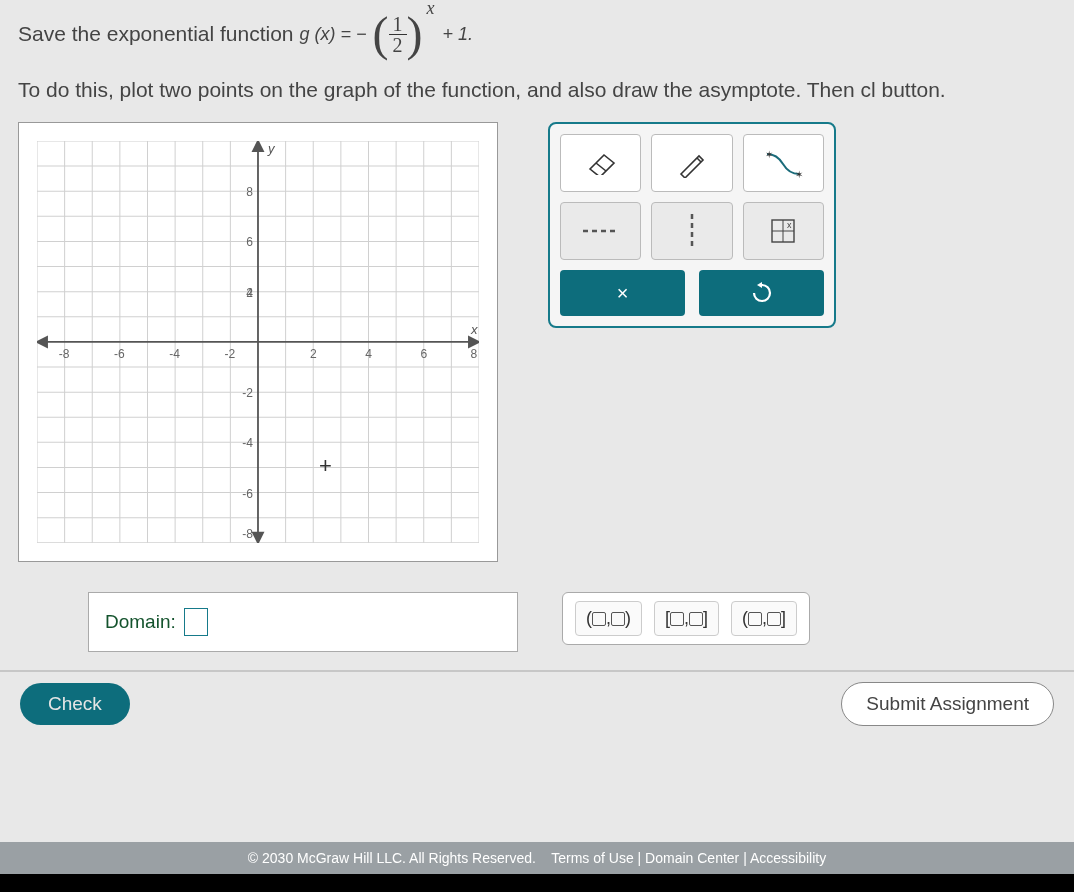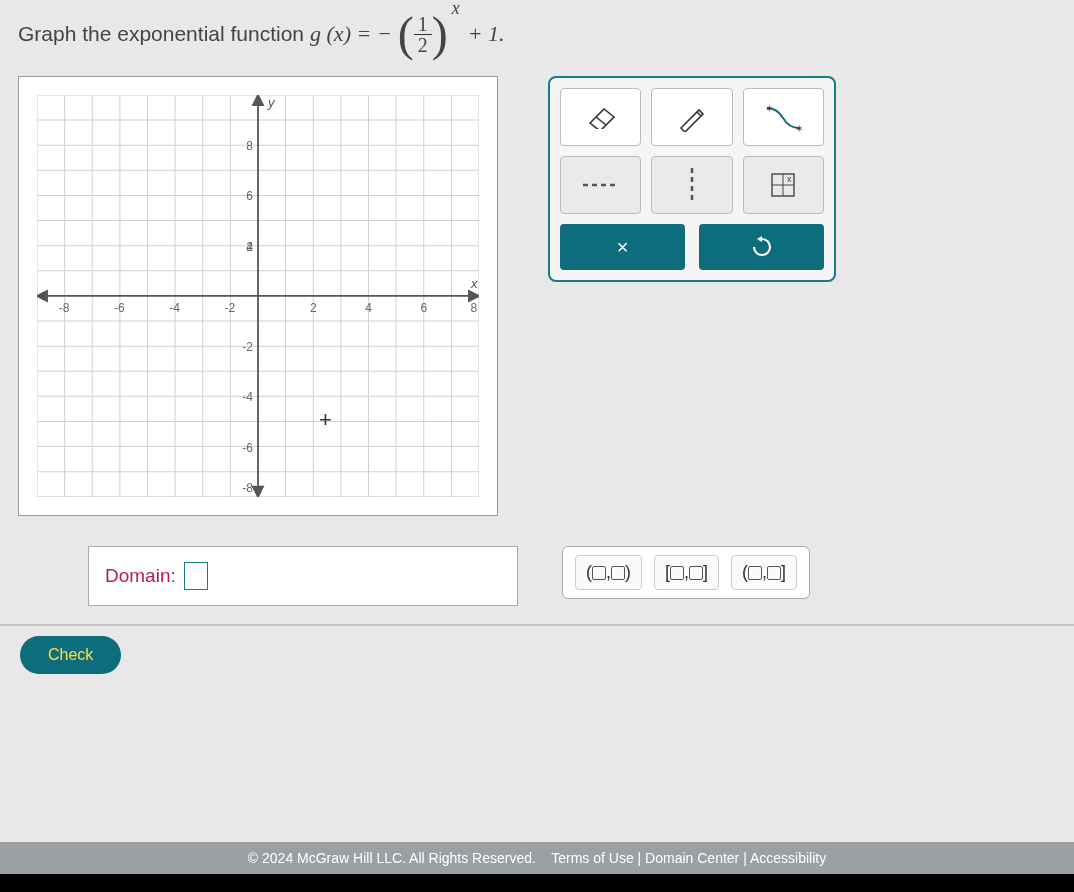--- a/index.html
+++ b/index.html
@@ -17,23 +17,23 @@
 }
 .prompt-line1 {
   font-size: 21px;
   color: #444;
   display: flex;
   align-items: center;
   gap: 6px;
   margin-bottom: 18px;
 }
 .eq {
-  font-family: Liberation Serif, serif;
+  font-family: Liberation Sans, sans-serif;
   font-style: italic;
-  font-size: 22px;
+  font-size: 18px;
 }
 .frac-wrap {
   display: inline-flex;
   align-items: center;
   position: relative;
 }
 .big-paren { font-size: 48px; font-family: 'Times New Roman', serif; font-style: normal; font-weight: 300; line-height: 1;}
 .frac { display: inline-flex; flex-direction: column; align-items: center; font-style: normal; font-family: 'Times New Roman', serif; font-size: 20px; line-height: 1; }
 .frac .num { border-bottom: 1.5px solid #333; padding: 0 4px; }
 .frac .den { padding: 0 4px; }
@@ -96,21 +96,21 @@
 }
 .domain-box {
   width: 430px;
   height: 60px;
   border: 1px solid #aaa;
   background: #fff;
   display: flex;
   align-items: center;
   padding: 0 16px;
   font-size: 19px;
-  color: #be185d;
+  color: #14532d;
   margin-left: 70px;
 }
 .domain-input {
   width: 24px; height: 28px;
   border: 1px solid #167a8a;
   background: #fff;
   margin-left: 8px;
 }
 .interval-bar {
   border: 1px solid #aaa;
@@ -133,25 +133,25 @@
 .interval-btn .placeholder { display: inline-block; width: 14px; height: 14px; border: 1.5px solid #555; border-radius: 2px; vertical-align: -2px; }
 .hr { border: none; border-top: 2px solid #c7c7c7; margin: 18px 0 10px 0; }
 .bottom-bar {
   display: flex;
   align-items: center;
   padding: 0 20px 4px 20px;
   gap: 16px;
 }
 .check-btn {
   background: #0d6d7c;
-  color: #fde047;
+  color: #e5e5e5;
   border: none;
   border-radius: 22px;
   padding: 10px 28px;
-  font-size: 16px;
+  font-size: 19px;
   cursor: pointer;
 }
 .spacer { flex: 1; }
 .pill-btn {
   background: #fff;
   color: #444;
   border: 1.5px solid #888;
   border-radius: 22px;
   padding: 10px 24px;
   font-size: 19px;
@@ -176,34 +176,35 @@
   font-size: 22px;
   color: #333;
   font-weight: 300;
 }
 </style>
 </head>
 <body>
 
 <div class="content">
   <div class="prompt-line1">
-    <span>Graph the exponential function</span>
+    <span>Save the exponential function</span>
     <span class="eq">g (x) = −</span>
     <span class="frac-wrap">
       <span class="big-paren">(</span>
       <span class="frac">
         <span class="num">1</span>
         <span class="den">2</span>
       </span>
       <span class="big-paren">)</span>
     </span>
     <span class="sup">x</span>
     <span class="eq">+ 1.</span>
   </div>
 
+  <p class="prompt-p">To do this, plot two points on the graph of the function, and also draw the asymptote. Then cl button.</p>
 
   <div class="work-area">
     <div class="graph-panel">
       <svg class="grid" viewBox="0 0 440 400">
         <g stroke="#d0d0d0" stroke-width="1">
           <line x1="0" y1="0" x2="440" y2="0"></line>
             <line x1="0" y1="25" x2="440" y2="25"></line>
             <line x1="0" y1="50" x2="440" y2="50"></line>
             <line x1="0" y1="75" x2="440" y2="75"></line>
             <line x1="0" y1="100" x2="440" y2="100"></line>
@@ -340,24 +341,25 @@
       <button class="interval-btn">(<span class="placeholder"></span>,<span class="placeholder"></span>]</button>
     </div>
   </div>
 </div>
 
 <hr class="hr">
 
 <div class="bottom-bar">
   <button class="check-btn"><span>Check</span></button>
   <div class="spacer"></div>
+  <button class="pill-btn"><span>Submit Assignment</span></button>
 </div>
 
 <div class="copyright-bar">
-  <span>© 2024 McGraw Hill LLC. All Rights Reserved.</span>
+  <span>© 2030 McGraw Hill LLC. All Rights Reserved.</span>
   &nbsp;&nbsp;
   <a href="#">Terms of Use</a>
   <span> | </span>
   <a href="#">Domain Center</a>
   <span> | </span>
   <a href="#">Accessibility</a>
 </div>
 <div class="black-strip"></div>
 
 </body></html>

